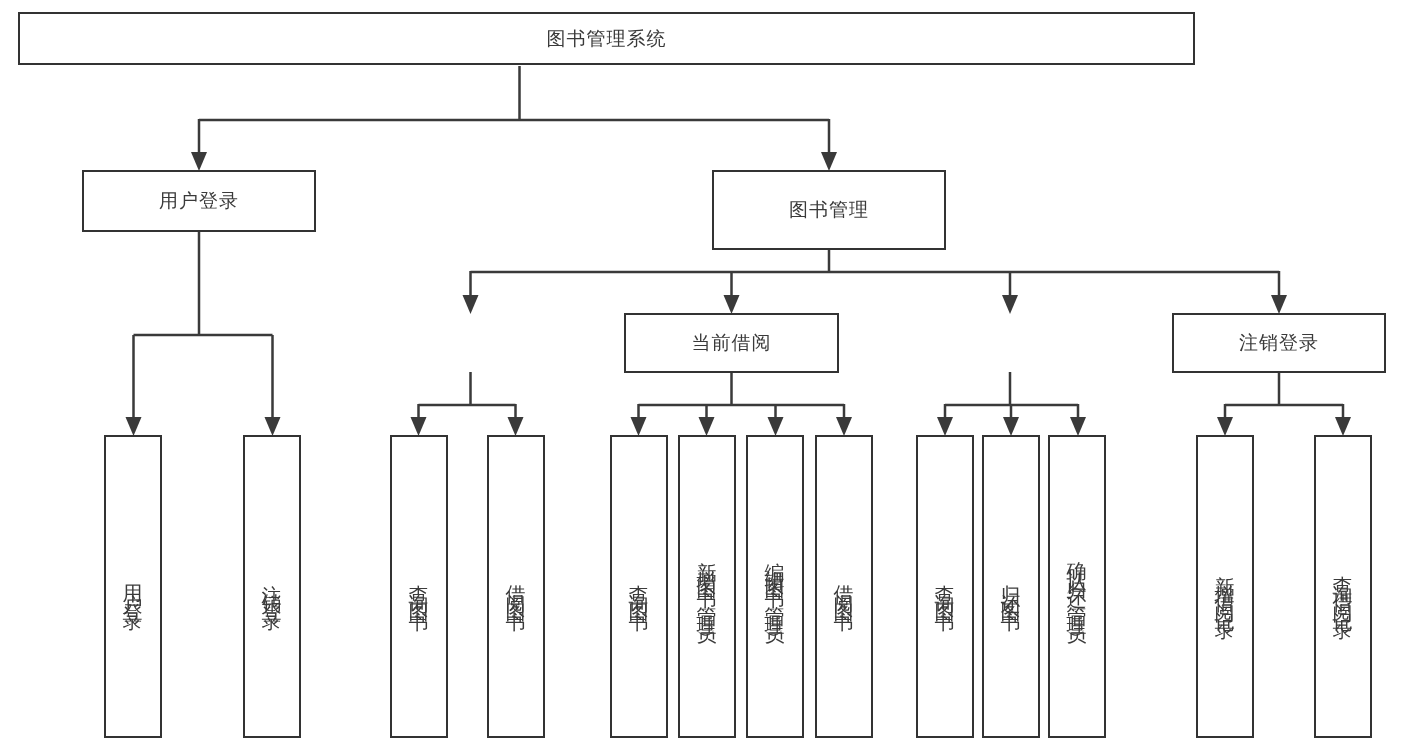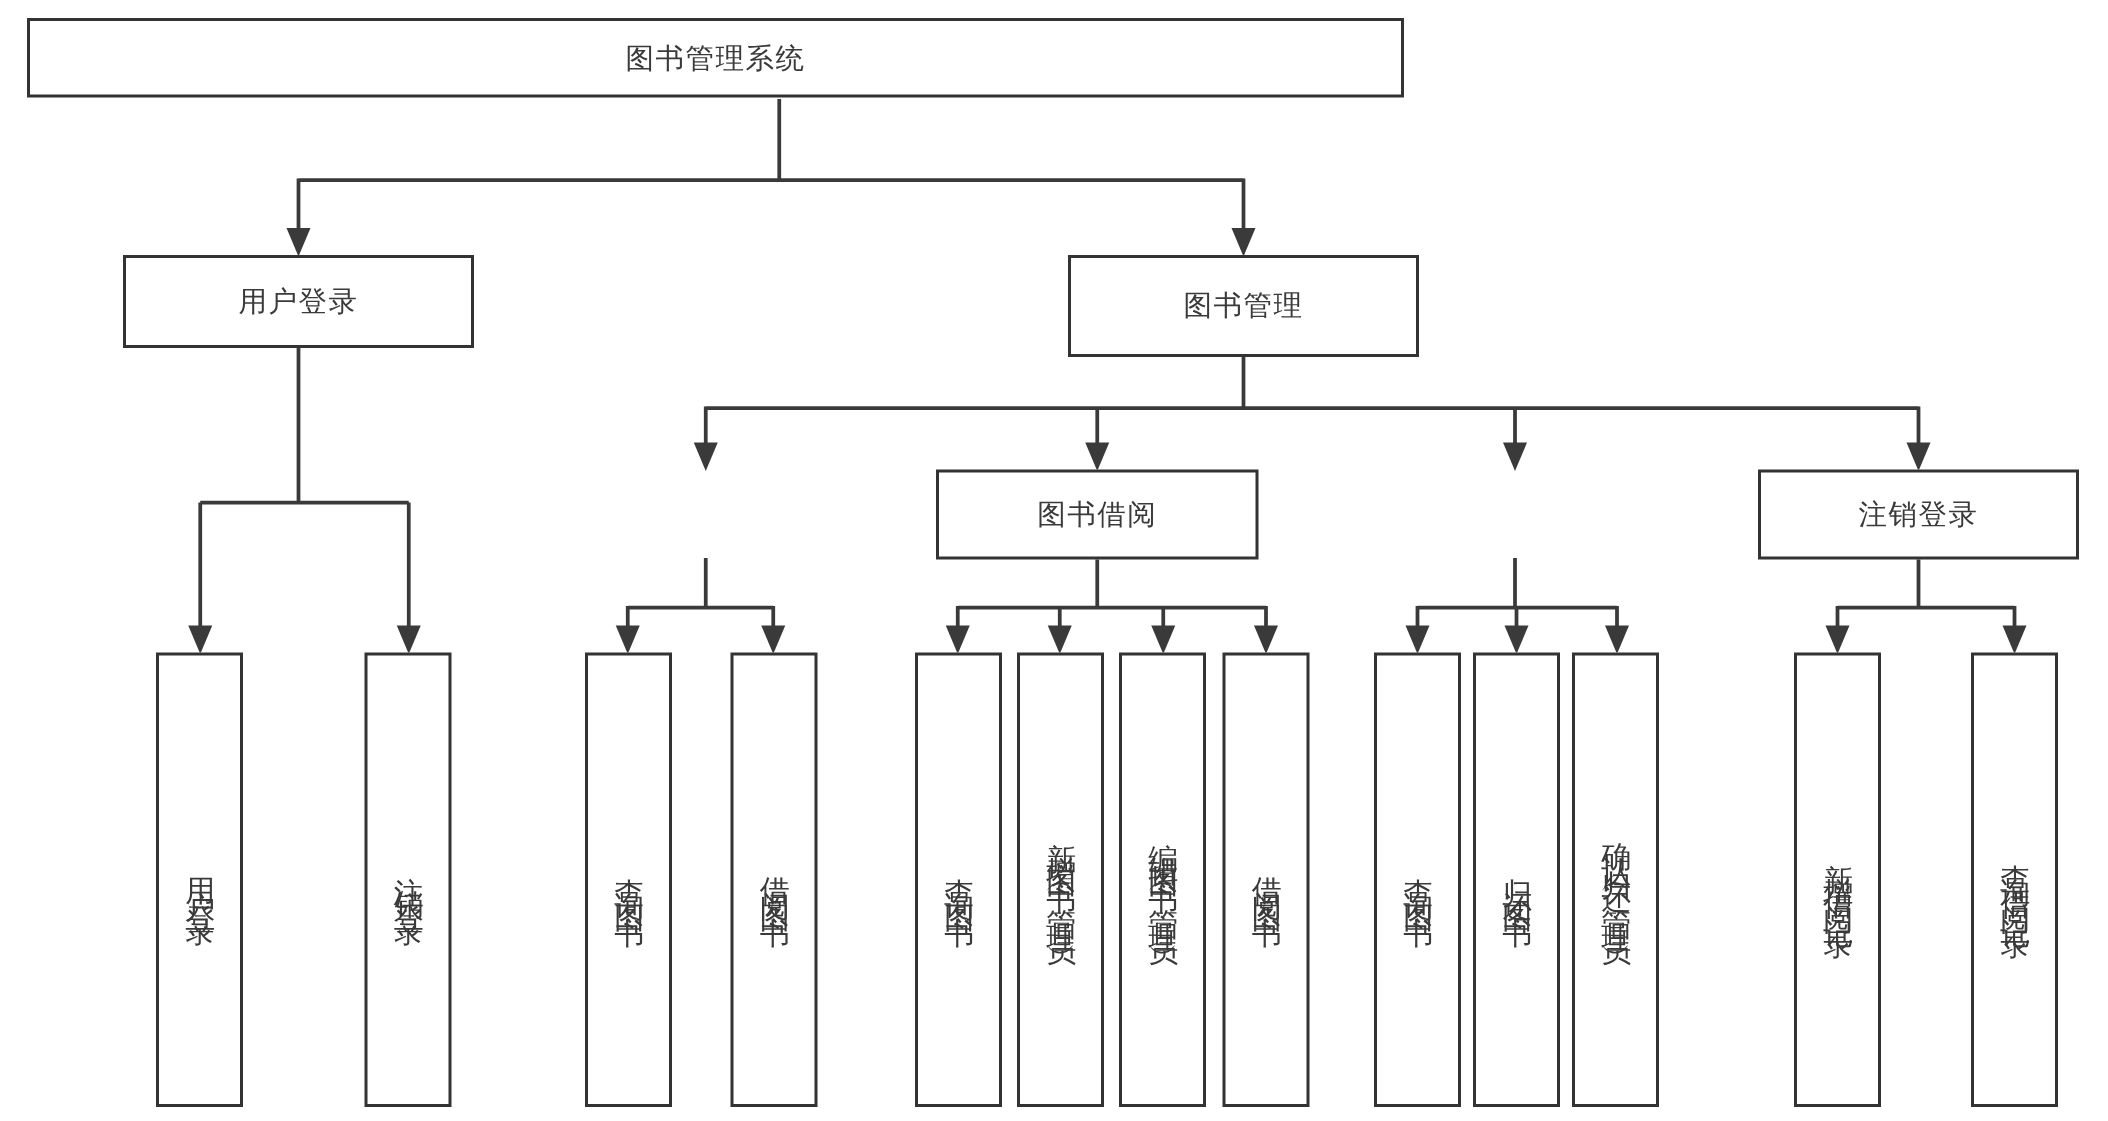--- a/index.html
+++ b/index.html
@@ -27,24 +27,24 @@
     letter-spacing: 1px;
   }
   .vtext {
     writing-mode: vertical-rl;
     text-orientation: mixed;
     font-size: 20px;
     letter-spacing: 9px;
     line-height: 1;
   }
   
-  .n-root { left: 18px;  top: 12px;  width: 918px; height: 53px; }
+  .n-root { left: 18px;  top: 12px;  width: 1177px; height: 53px; }
   
   .n-l2a  { left: 82px;  top: 170px; width: 234px; height: 62px; }
-  .n-l2b  { left: 712px; top: 170px; width: 234px; height: 68px; }
+  .n-l2b  { left: 712px; top: 170px; width: 234px; height: 80px; }
   
   .n-l3a  { left: 363px;  top: 313px; width: 215px; height: 60px; }
   .n-l3b  { left: 624px;  top: 313px; width: 215px; height: 60px; }
   .n-l3c  { left: 902px;  top: 313px; width: 216px; height: 60px; }
   .n-l3d  { left: 1172px; top: 313px; width: 214px; height: 60px; }
   
   .leaf   { top: 435px; width: 58px; height: 303px; }
   .lf1  { left: 104px; }  .lf2  { left: 243px; }
   .lf3  { left: 390px; }  .lf4  { left: 487px; }
   .lf5  { left: 610px; }  .lf6  { left: 678px; }
@@ -111,21 +111,21 @@
   </div>
 
   <div class="node n-l2a">
     <span>用户登录</span>
   </div>
   <div class="node n-l2b">
     <span>图书管理</span>
   </div>
 
   <div class="node n-l3b">
-    <span>图书借阅</span>
+    <span>当前借阅</span>
   </div>
   <div class="node n-l3d">
     <span>注销登录</span>
   </div>
 
   <div class="node leaf lf1">
     <span class="vtext">用户登录</span>
   </div>
   <div class="node leaf lf2">
     <span class="vtext">注销登录</span>

